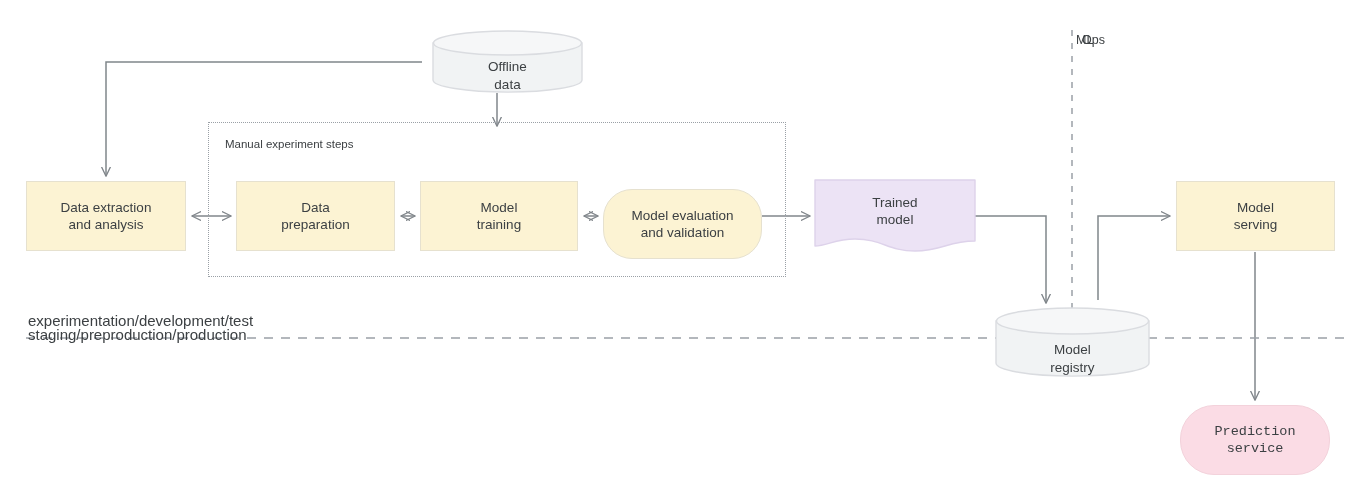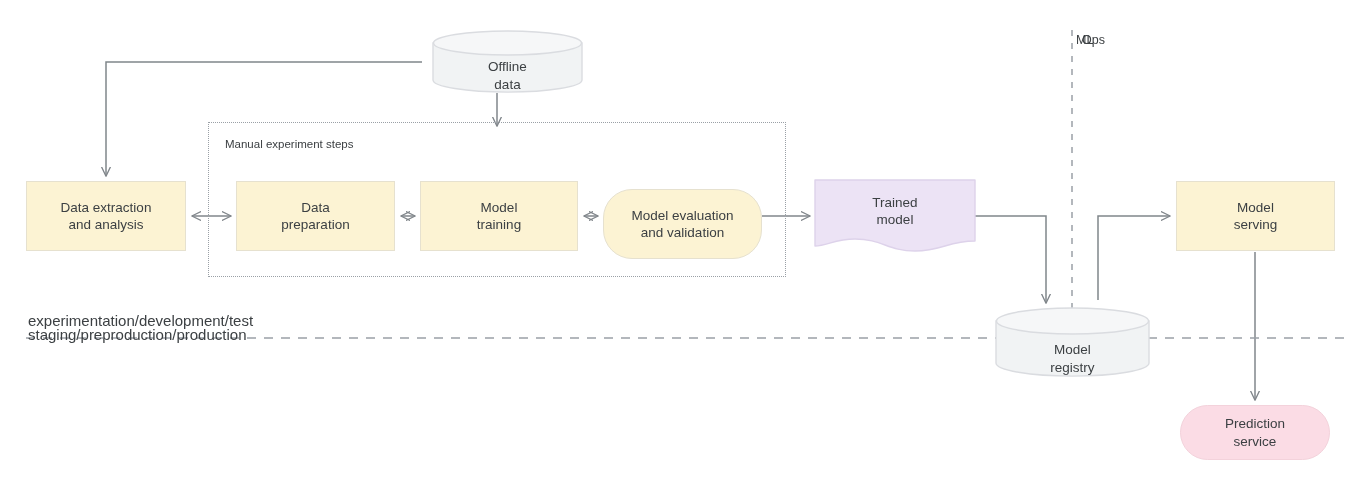--- a/index.html
+++ b/index.html
@@ -200,21 +200,21 @@
 
   <div class="cyl-wrap" style="left:995px; top:307px; width:155px; height:71px;">
     <svg width="155" height="71" viewBox="0 0 155 71">
       <path d="M 1 14 L 1 56 A 76 13 0 0 0 154 56 L 154 14 Z" fill="#f1f3f4" stroke="#dadce0" stroke-width="1.4"></path>
       <ellipse cx="77.5" cy="14" rx="76" ry="13" fill="#f6f7f8" stroke="#dadce0" stroke-width="1.4"></ellipse>
     </svg>
     <div class="cyl-text" style="padding-top:16px;">Model
 registry</div>
   </div>
 
-  <div class="node node-pill" style="left:1180px; top:405px; width:150px; height:55px;">
+  <div class="node node-pill" style="left:1180px; top:405px; width:150px; height:70px;font-family:Liberation Mono, monospace;">
     <span>Prediction
 service</span>
   </div>
 
   <div class="small-label" style="left:1076px; top:33px;">ML</div>
   <div class="small-label" style="left:1082px; top:33px;">Ops</div>
 
   <div class="plain-label" style="left:28px; top:312px;">experimentation/development/test</div>
   <div class="plain-label" style="left:28px; top:326px;">staging/preproduction/production</div>
 

